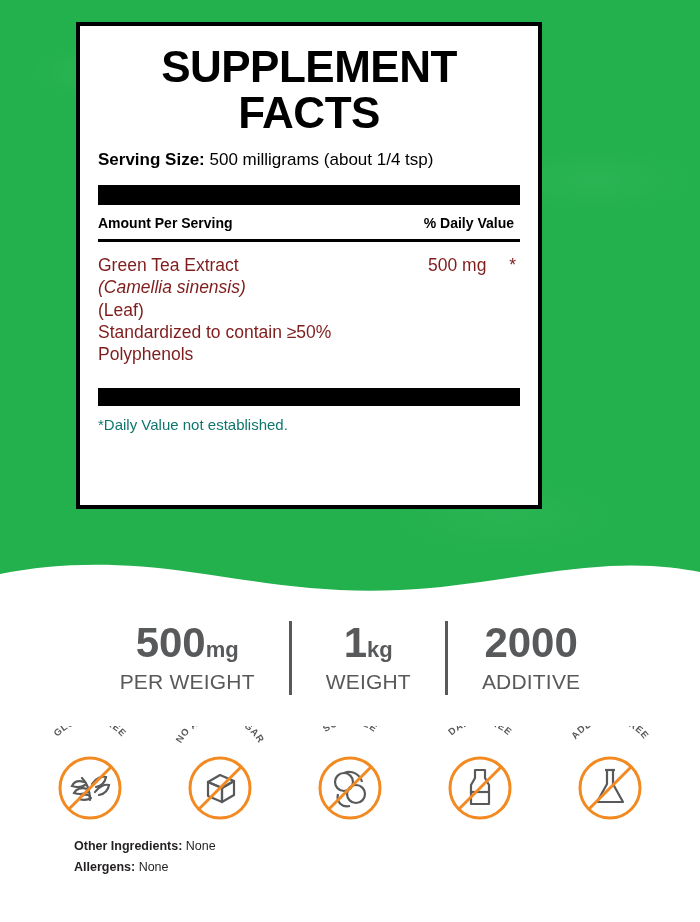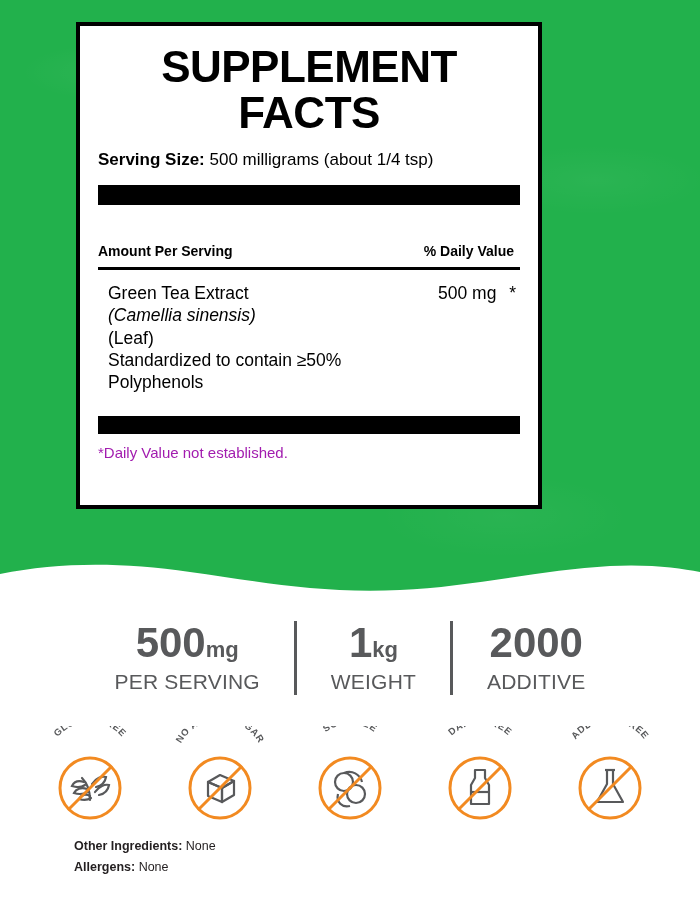--- a/index.html
+++ b/index.html
@@ -86,29 +86,28 @@
   .amount-row {
     display: flex;
     justify-content: space-between;
     align-items: baseline;
     font-size: 14px;
     font-weight: bold;
     color: #000;
     padding: 10px 0 8px 0;
     border-bottom: 3px solid #000;
   }
-  .amount-row .dv { padding-right: 6px; margin-top: 28px; }
+  .amount-row .dv { padding-right: 6px; }
 
   .ingredient {
     position: relative;
     padding: 12px 0 10px 0;
     font-size: 17.5px;
-    color: #000000;
+    color: #7f1d1d;
     line-height: 1.28;
-    margin-left: 10px;
   }
   .ing-name-row {
     display: flex;
     align-items: baseline;
   }
   .ing-name { flex: 0 0 auto; }
   .ing-amount {
     position: absolute;
     left: 330px;
     top: 12px;
@@ -122,21 +121,21 @@
   }
   .ing-italic { font-style: italic; }
 
   .bar-thick-bottom {
     height: 18px;
     background: #000;
     margin-top: 12px;
   }
   .footnote {
     font-size: 15px;
-    color: #a21caf;
+    color: #0f766e;
     padding-top: 10px;
   }
 
   
   .stats {
     position: absolute;
     top: 604px;
     left: 0;
     width: 700px;
     height: 108px;
@@ -264,21 +263,21 @@
 
   <div class="footnote">*Daily Value not established.</div>
 </div>
 
 <div class="stats">
 
   <div class="stat">
     <div class="big">
       <span>500</span><span class="unit">mg</span>
     </div>
-    <div class="label">PER SERVING</div>
+    <div class="label">PER WEIGHT</div>
   </div>
 
   <div class="divider"></div>
 
   <div class="stat">
     <div class="big">
       <span>1</span><span class="unit">kg</span>
     </div>
     <div class="label">WEIGHT</div>
   </div>

